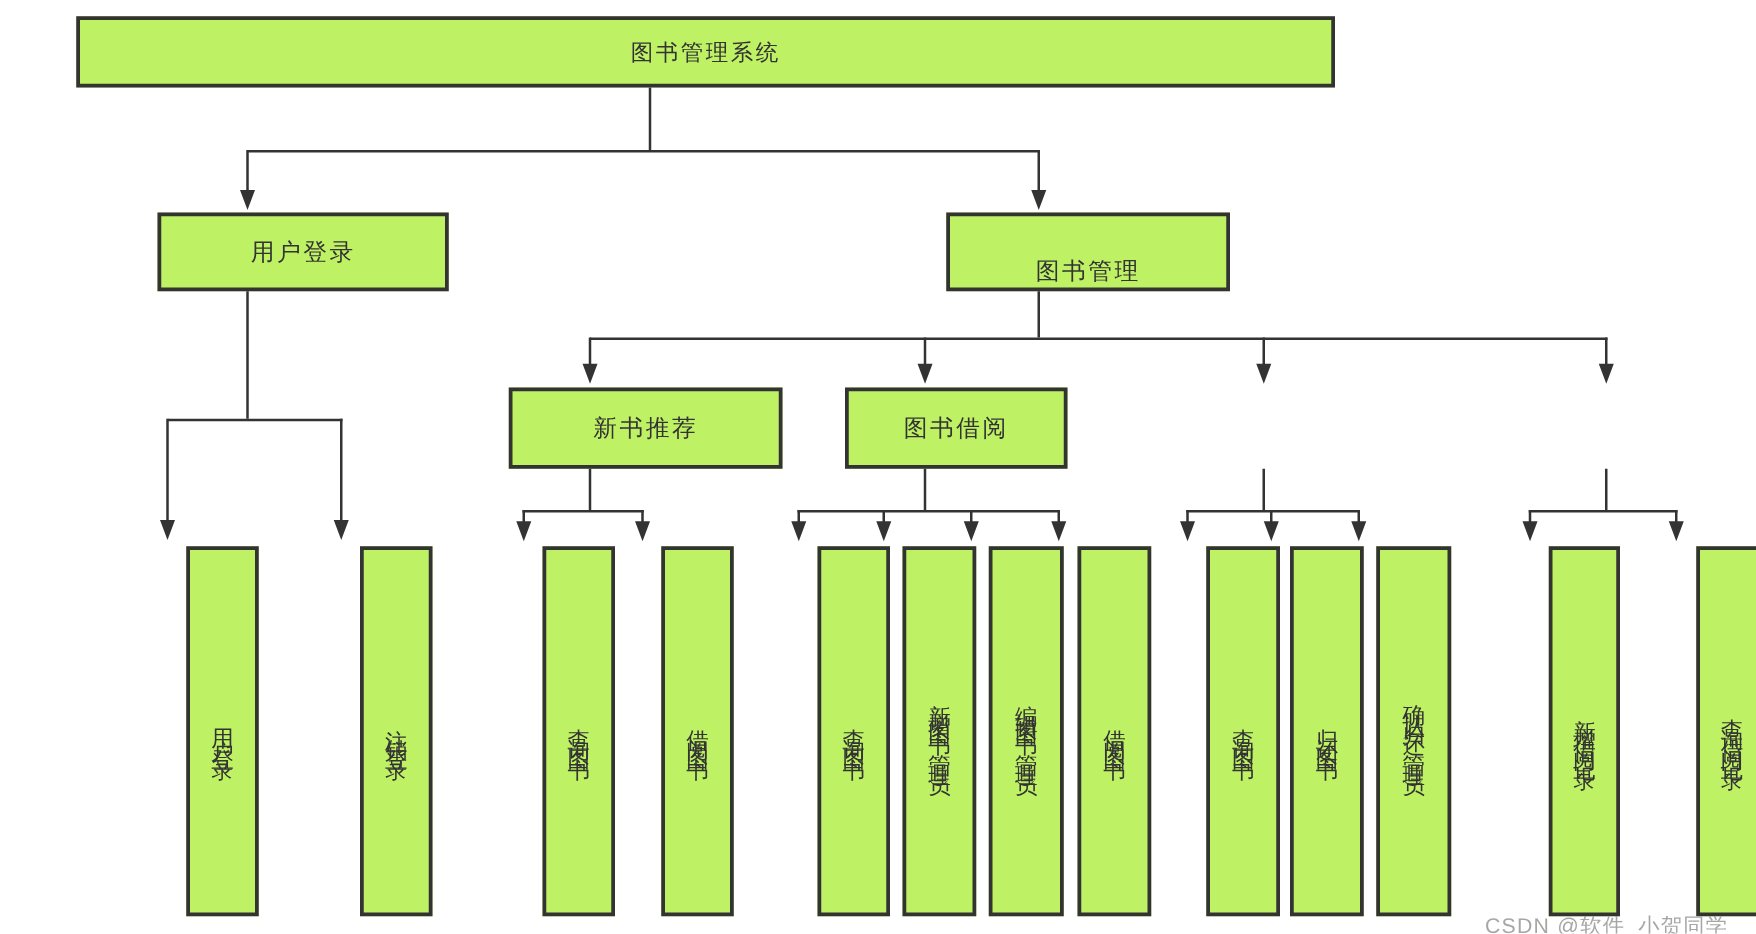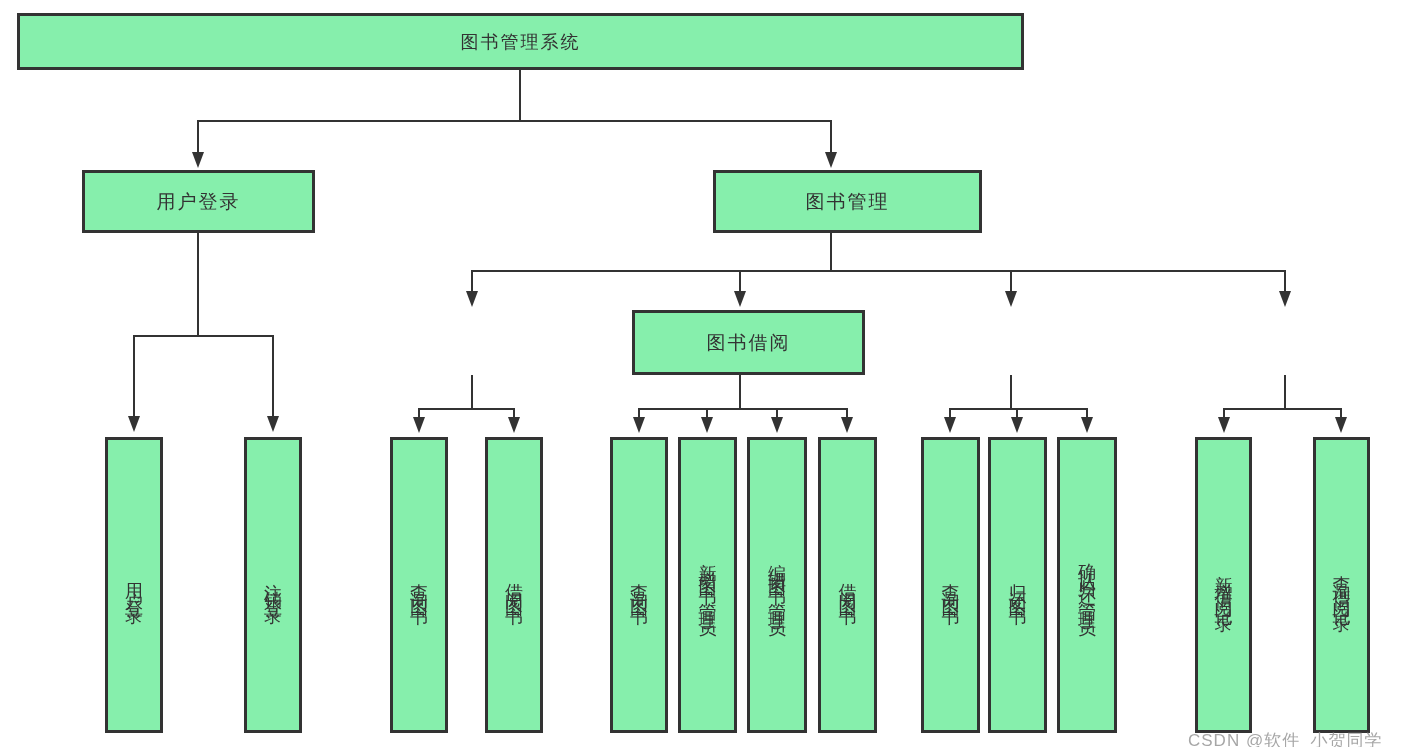--- a/index.html
+++ b/index.html
@@ -7,25 +7,26 @@
     position:relative;
     width:1405px;height:747px;
     background:#ffffff;
     font-family:"Liberation Sans","DejaVu Sans",sans-serif;
     overflow:hidden;
   }
   .box{
     position:absolute;
     box-sizing:border-box;
     border:3px solid #333333;
-    background:#86efac;
+    background:#bef264;
     display:flex;
     align-items:center;
     justify-content:center;
     color:#333333;
+    margin-left:44px;
   }
   .hbox{font-size:19px;letter-spacing:2px;}
   .root{font-size:18px;letter-spacing:2px;}
   .vbox span{
     writing-mode:vertical-rl;
     text-orientation:mixed;
     font-size:18px;
     letter-spacing:8px;
     line-height:1;
     color:#333333;
@@ -61,21 +62,21 @@
   <div class="vline" style="left:519px;top:70px;height:50px;"></div>
   <div class="hline" style="left:198px;top:120px;width:634px;"></div>
   <div class="vline" style="left:197px;top:120px;height:34px;"></div>
   <div class="ahead" style="left:192px;top:152px;"></div>
   <div class="vline" style="left:830px;top:120px;height:34px;"></div>
   <div class="ahead" style="left:825px;top:152px;"></div>
 
   <div class="box hbox" style="left:82px;top:170px;width:233px;height:63px;">
     <span>用户登录</span>
   </div>
-  <div class="box hbox" style="left:713px;top:170px;width:269px;height:63px;">
+  <div class="box hbox" style="left:713px;top:170px;width:227px;height:63px;align-items:flex-end;">
     <span>图书管理</span>
   </div>
 
   <div class="vline" style="left:197px;top:233px;height:102px;"></div>
   <div class="hline" style="left:134px;top:335px;width:140px;"></div>
   <div class="vline" style="left:133px;top:335px;height:82px;"></div>
   <div class="ahead" style="left:128px;top:416px;"></div>
   <div class="vline" style="left:272px;top:335px;height:82px;"></div>
   <div class="ahead" style="left:267px;top:416px;"></div>
 
@@ -83,21 +84,24 @@
   <div class="hline" style="left:472px;top:270px;width:814px;"></div>
   <div class="vline" style="left:471px;top:270px;height:22px;"></div>
   <div class="ahead" style="left:466px;top:291px;"></div>
   <div class="vline" style="left:739px;top:270px;height:22px;"></div>
   <div class="ahead" style="left:734px;top:291px;"></div>
   <div class="vline" style="left:1010px;top:270px;height:22px;"></div>
   <div class="ahead" style="left:1005px;top:291px;"></div>
   <div class="vline" style="left:1284px;top:270px;height:22px;"></div>
   <div class="ahead" style="left:1279px;top:291px;"></div>
 
-  <div class="box hbox" style="left:632px;top:310px;width:233px;height:65px;text-align:right;">
+  <div class="box hbox" style="left:363px;top:310px;width:219px;height:65px;">
+    <span>新书推荐</span>
+  </div>
+  <div class="box hbox" style="left:632px;top:310px;width:178px;height:65px;text-align:right;">
     <span>图书借阅</span>
   </div>
 
   <div class="vline" style="left:471px;top:375px;height:33px;"></div>
   <div class="hline" style="left:418px;top:408px;width:97px;"></div>
   <div class="vline" style="left:418px;top:408px;height:10px;"></div>
   <div class="ahead" style="left:413px;top:417px;"></div>
   <div class="vline" style="left:513px;top:408px;height:10px;"></div>
   <div class="ahead" style="left:508px;top:417px;"></div>
 

